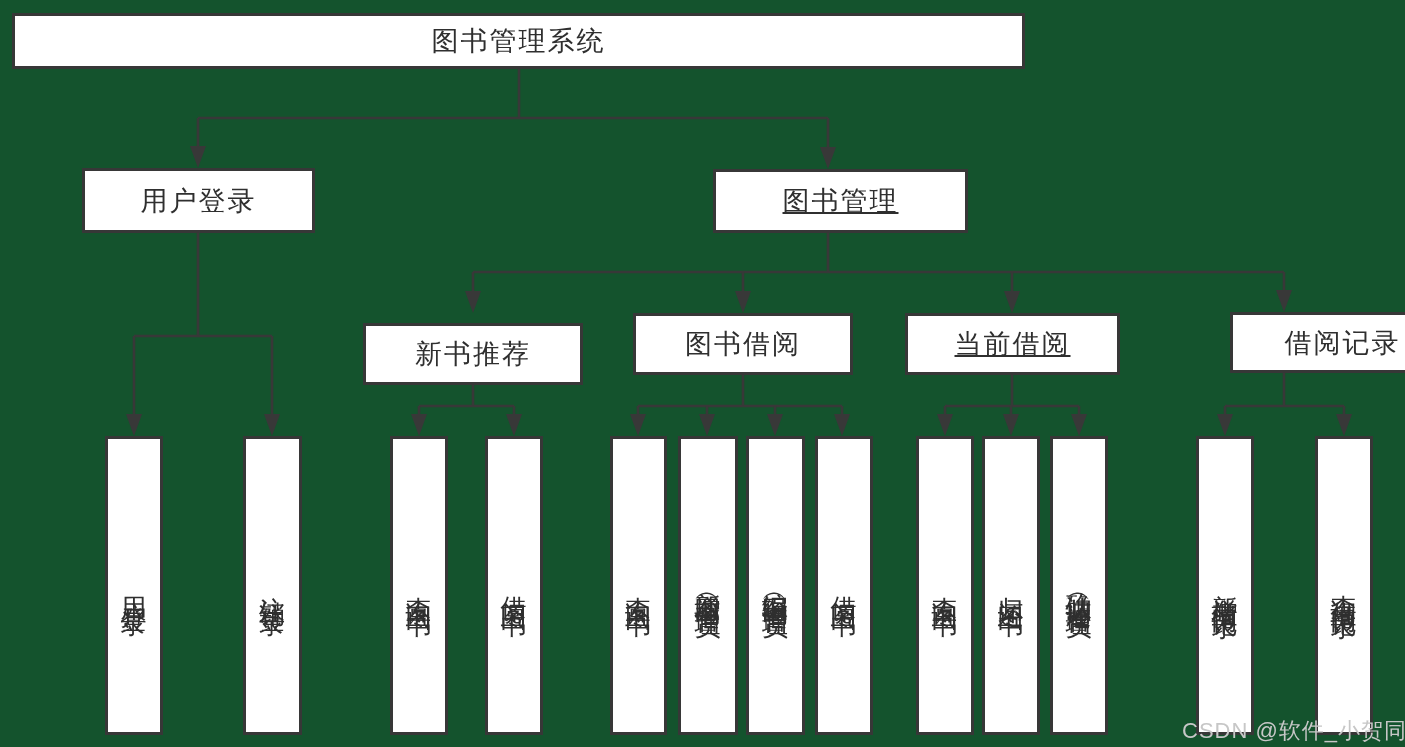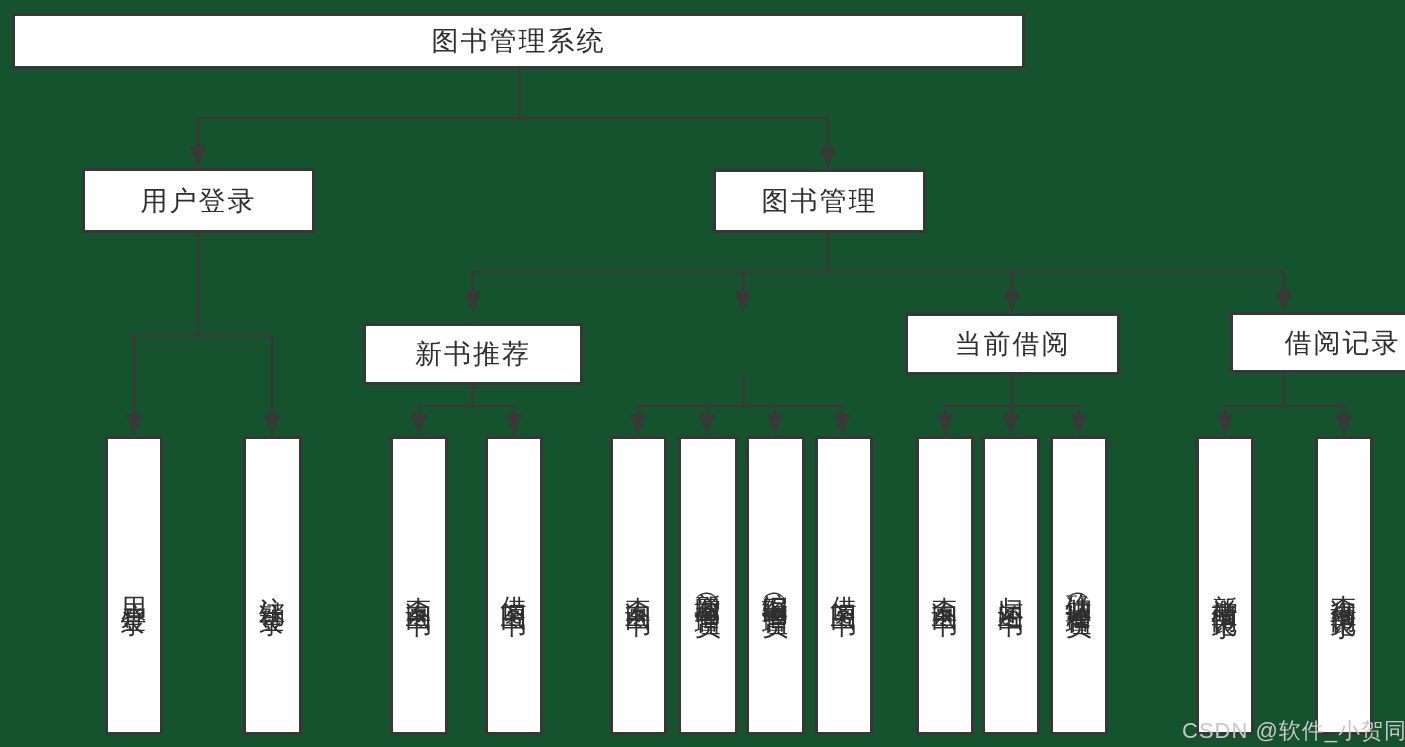--- a/index.html
+++ b/index.html
@@ -97,28 +97,31 @@
       <polygon points="1336,414 1352,414 1344,436" fill="#383838"></polygon>
     </svg>
 
   <div class="hbox" style="left:12px;top:13px;width:1013px;height:56px;">
     <span>图书管理系统</span>
   </div>
 
   <div class="hbox" style="left:82px;top:168px;width:233px;height:65px;">
     <span>用户登录</span>
   </div>
-  <div class="hbox" style="left:713px;top:169px;width:213px;height:64px;">
+  <div class="hbox" style="left:713px;top:169px;width:255px;height:64px;text-decoration:underline;">
     <span>图书管理</span>
   </div>
 
   <div class="hbox" style="left:363px;top:323px;width:220px;height:62px;">
     <span>新书推荐</span>
   </div>
-  <div class="hbox" style="left:905px;top:313px;width:215px;height:62px;">
+  <div class="hbox" style="left:633px;top:313px;width:220px;height:62px;">
+    <span>图书借阅</span>
+  </div>
+  <div class="hbox" style="left:905px;top:313px;width:215px;height:62px;text-decoration:underline;">
     <span>当前借阅</span>
   </div>
   <div class="hbox" style="left:1230px;top:312px;width:225px;height:61px;">
     <span>借阅记录</span>
   </div>
 
   <div class="vbox" style="left:105px;top:436px;width:58px;height:299px;">
     <span>用户登录</span>
   </div>
   <div class="vbox" style="left:243px;top:436px;width:59px;height:299px;">

